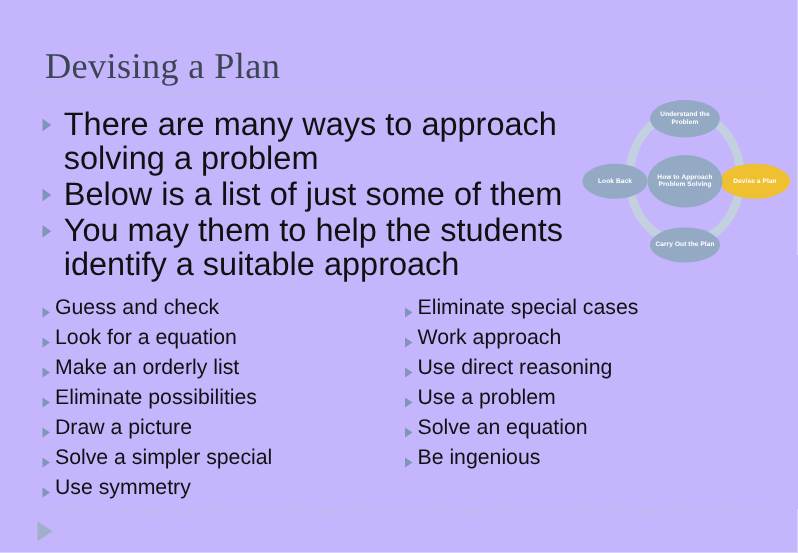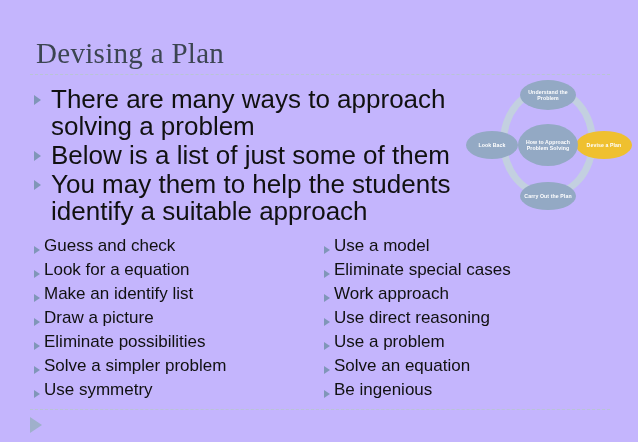--- a/index.html
+++ b/index.html
@@ -193,47 +193,43 @@
       <div class="sub-item">
         <span class="tri"></span>
         <span class="sub-text">Guess and check</span>
       </div>
       <div class="sub-item">
         <span class="tri"></span>
         <span class="sub-text">Look for a equation</span>
       </div>
       <div class="sub-item">
         <span class="tri"></span>
-        <span class="sub-text">Make an identify list</span>
+        <span class="sub-text">Make an orderly list</span>
+      </div>
+      <div class="sub-item">
+        <span class="tri"></span>
+        <span class="sub-text">Eliminate possibilities</span>
       </div>
       <div class="sub-item">
         <span class="tri"></span>
         <span class="sub-text">Draw a picture</span>
       </div>
       <div class="sub-item">
         <span class="tri"></span>
-        <span class="sub-text">Eliminate possibilities</span>
-      </div>
-      <div class="sub-item">
-        <span class="tri"></span>
-        <span class="sub-text">Solve a simpler problem</span>
+        <span class="sub-text">Solve a simpler special</span>
       </div>
       <div class="sub-item">
         <span class="tri"></span>
         <span class="sub-text">Use symmetry</span>
       </div>
     </div>
 
     <div class="col">
       <div class="sub-item">
         <span class="tri"></span>
-        <span class="sub-text">Use a model</span>
-      </div>
-      <div class="sub-item">
-        <span class="tri"></span>
         <span class="sub-text">Eliminate special cases</span>
       </div>
       <div class="sub-item">
         <span class="tri"></span>
         <span class="sub-text">Work approach</span>
       </div>
       <div class="sub-item">
         <span class="tri"></span>
         <span class="sub-text">Use direct reasoning</span>
       </div>

